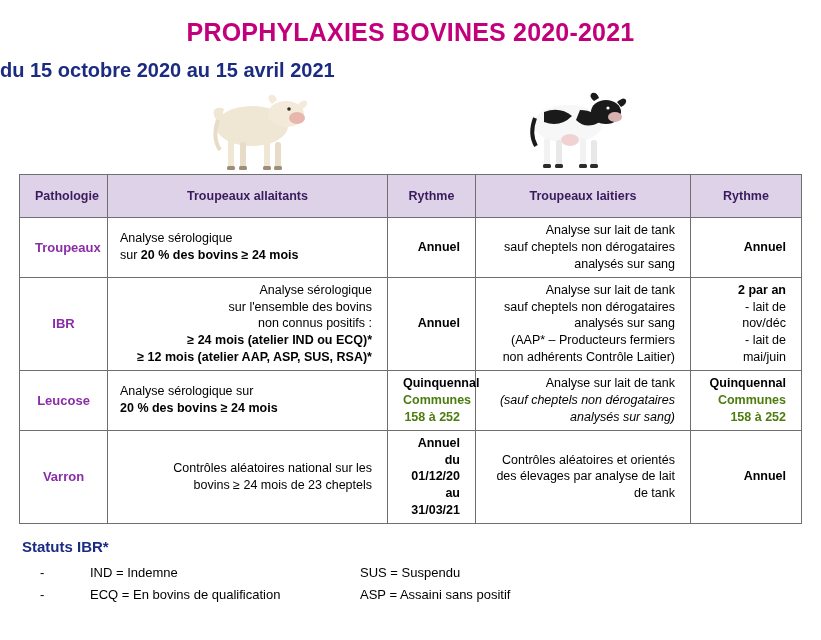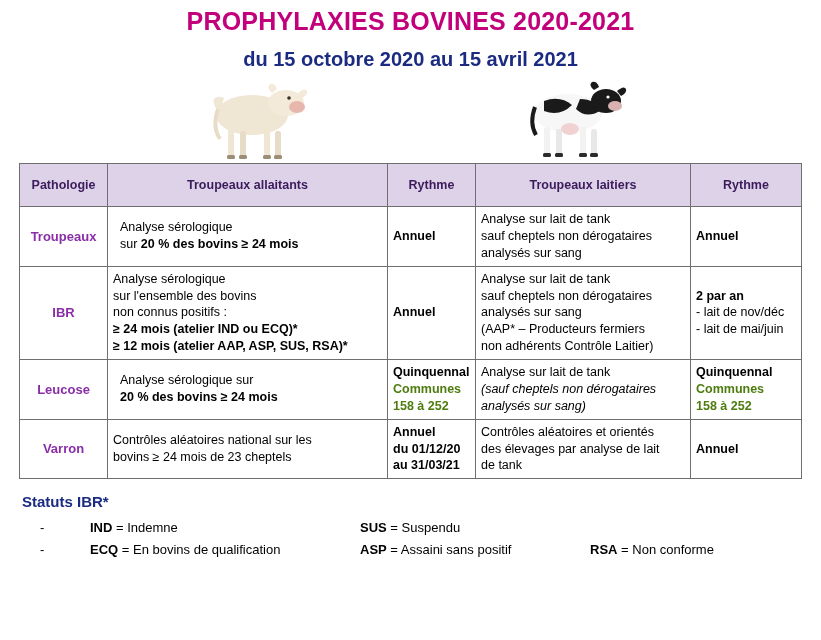--- a/index.html
+++ b/index.html
@@ -17,25 +17,24 @@
   .page {
     position: relative;
     width: 821px;
     height: 640px;
   }
   .title {
     text-align: center;
     color: #c2007b;
     font-size: 25px;
     font-weight: bold;
-    margin-top: 7px;
+    margin-top: 18px;
     letter-spacing: 0.2px;
   }
   .subtitle {
-    text-align: center;
     color: #1c2b82;
     font-size: 20px;
     font-weight: bold;
     margin-top: 12px;
   }
   .animals {
     position: relative;
     height: 80px;
     margin-top: 8px;
   }
@@ -48,39 +47,39 @@
 
   table.proph {
     border-collapse: collapse;
     width: 782px;
     margin: 4px auto 0 auto;
     table-layout: fixed;
   }
   table.proph th, table.proph td {
     border: 1px solid #6f6f6f;
     vertical-align: middle;
-    padding: 4px 5px;
+    padding: 4px 15px;
   }
   table.proph thead th {
     background: #ded2e9;
     color: #3b1b5c;
     font-size: 12.5px;
     font-weight: bold;
     text-align: center;
     height: 34px;
   }
   td.patho {
     color: #8a2ea8;
     font-weight: bold;
     font-size: 13px;
     text-align: center;
   }
   td.cell {
     font-size: 12.5px;
-    text-align: left;
+    text-align: right;
     line-height: 1.35;
   }
   td.cell.left {
     text-align: left;
     padding-left: 12px;
   }
   .b { font-weight: bold; }
   .red { color: #4d7c0f; font-weight: bold; }
   .it { font-style: italic; }
 
@@ -99,21 +98,21 @@
     align-items: baseline;
     margin-bottom: 7px;
   }
   .legend .dash {
     width: 22px;
     color: #000;
   }
   .legend .col1 { width: 270px; }
   .legend .col2 { width: 230px; }
   .legend .col3 { width: 200px; }
-  .legend .code { font-weight: bold; padding-left: 28px; }
+  .legend .code { font-weight: normal; padding-left: 28px; }
 </style>
 </head>
 <body>
 
 <div class="page">
 
   <div class="title">PROPHYLAXIES BOVINES 2020-2021</div>
   <div class="subtitle">du 15 octobre 2020 au 15 avril 2021</div>
 
   <div class="animals">
@@ -278,20 +277,16 @@
     <div class="row">
       <span class="dash">-</span>
       <span class="col1">
         <span class="code">ECQ</span>
         <span>= En bovins de qualification</span>
       </span>
       <span class="col2">
         <span class="code">ASP</span>
         <span>= Assaini sans positif</span>
       </span>
-      <span class="col3">
-        <span class="code">RSA</span>
-        <span>= Non conforme</span>
-      </span>
     </div>
   </div>
 
 </div>
 
 </body></html>

